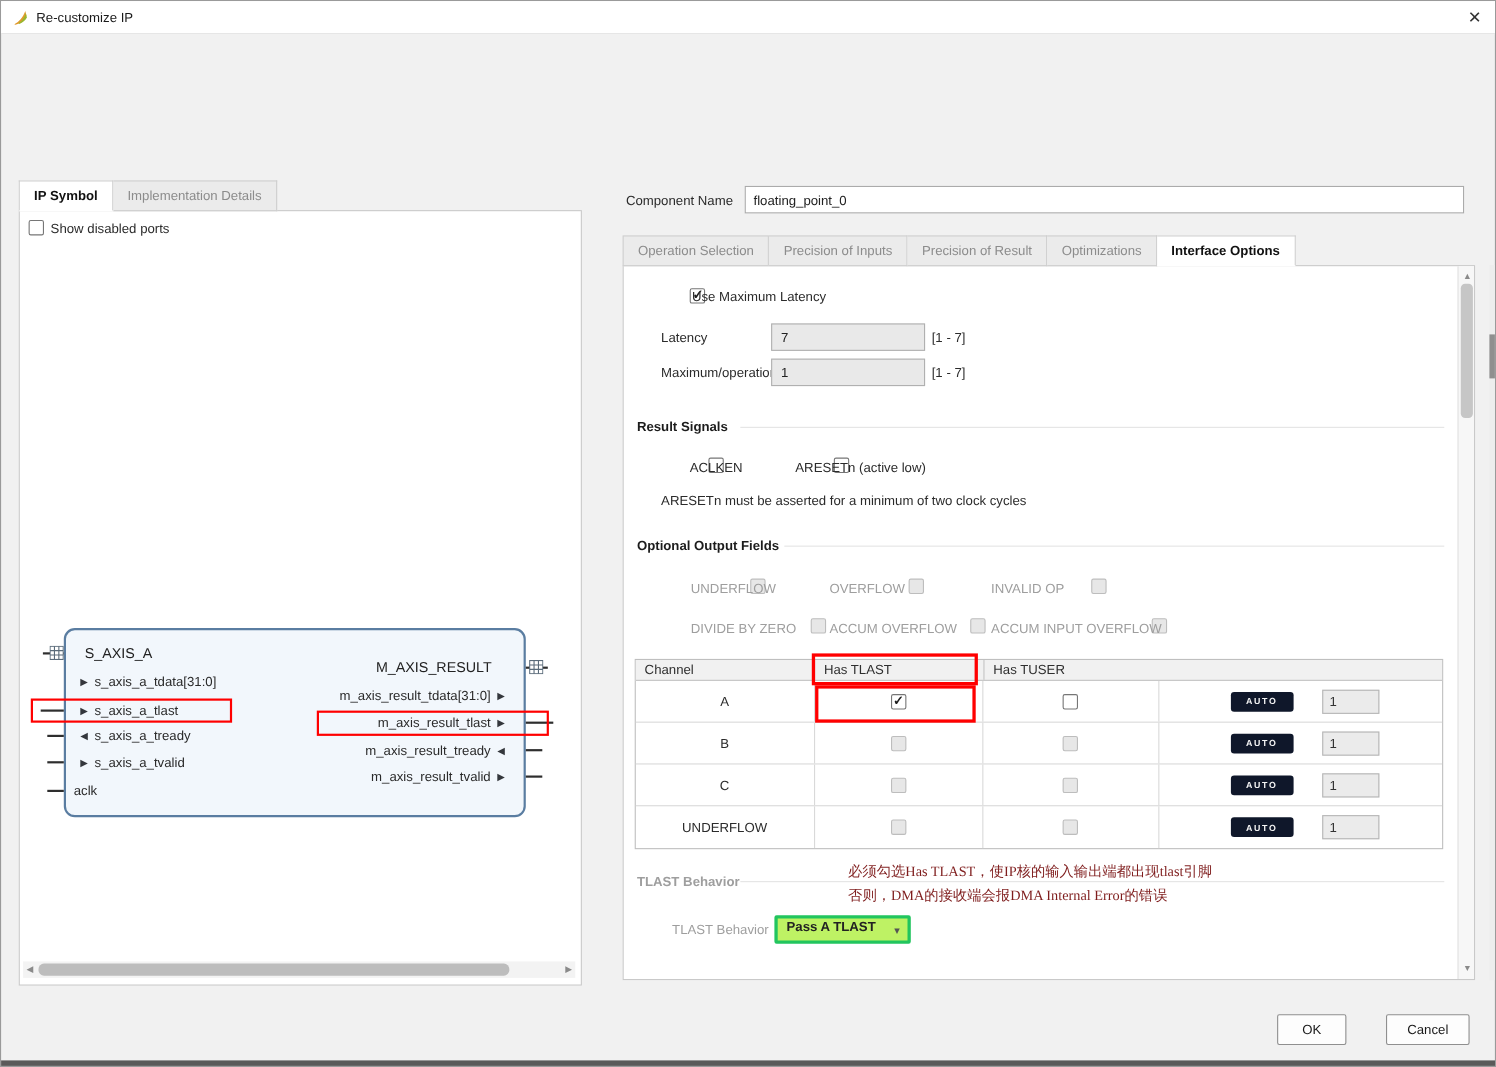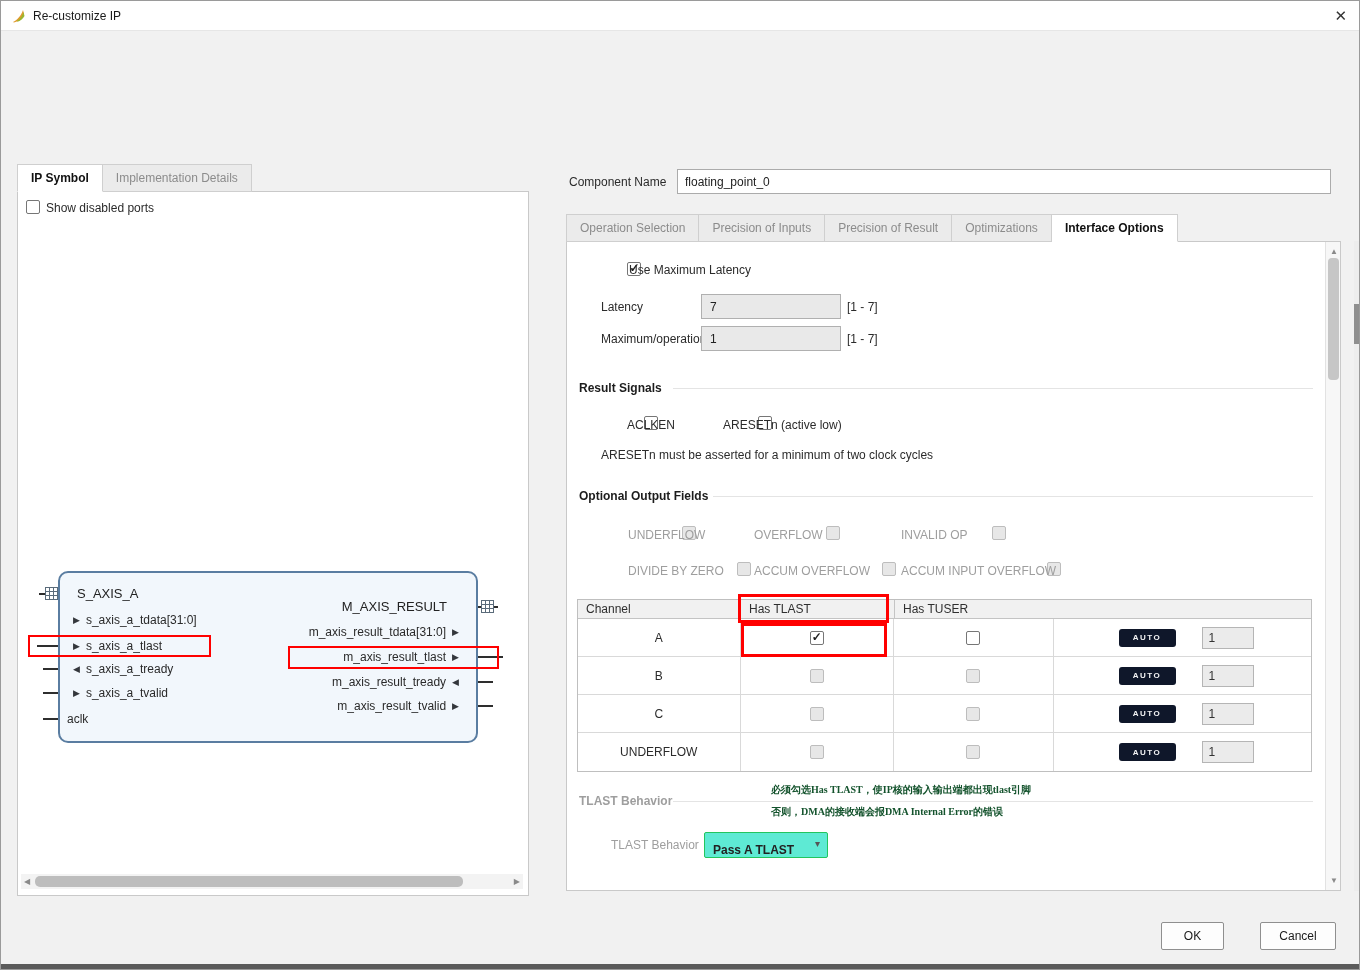--- a/index.html
+++ b/index.html
@@ -38,22 +38,22 @@
   .t-head{display:flex;height:19px;background:#f1f1f1;border-bottom:1px solid #c4c4c4}
   .t-hcell{display:flex;align-items:center;padding-left:8px;color:#2f2f2f;border-right:1px solid #c4c4c4}
   .t-hcell:last-child{border-right:none}
   .t-row{display:flex;height:38px;border-bottom:1px solid #d9d9d9}
   .t-row:last-child{border-bottom:none}
   .t-cell{display:flex;align-items:center;border-right:1px solid #d9d9d9;color:#2b2b2b}
   .t-cell:last-child{border-right:none}
   .t-cell.center{justify-content:center}
   .auto-chip{width:57px;height:18px;background:#0f172a;border-radius:3px;color:#f4f4f4;font-size:8px;font-weight:bold;letter-spacing:1.5px;display:flex;align-items:center;justify-content:center;flex:none}
   .wfield{width:52px;height:22px;background:#ebebeb;border:1px solid #b5b5b5;font-size:12px;color:#333;display:flex;align-items:center;padding-left:6px;flex:none}
-  .annot{position:absolute;font-family:"Liberation Serif",serif;font-size:10px;font-weight:bold;color:#14532d;white-space:nowrap}
-  .dropdown{position:absolute;background:#5eead4;border:1px solid #22c55e;border-radius:2px;display:flex;align-items:flex-end;padding:0 8px;font-size:12px;font-weight:bold;color:#222;cursor:pointer}
+  .annot{position:absolute;font-family:"Liberation Serif",serif;font-size:13px;font-weight:normal;color:#7f1d1d;white-space:nowrap}
+  .dropdown{position:absolute;background:#bef264;border:3px solid #22c55e;border-radius:2px;display:flex;align-items:flex-start;padding:0 8px;font-size:12px;font-weight:bold;color:#222;cursor:pointer}
   .dd-chevron{position:absolute;right:7px;top:5px;font-size:10px;font-weight:normal;color:#555}
   .btn{position:absolute;width:63px;height:28px;background:#fdfdfd;border:1px solid #8f8f8f;border-radius:2px;font-size:12px;color:#1a1a1a;display:flex;align-items:center;justify-content:center;cursor:pointer}
   .hscroll{position:absolute;left:20px;top:873px;width:502px;height:15px;background:#f3f3f3}
   .hscroll .thumb{position:absolute;left:14px;top:2px;width:428px;height:11px;background:#bdbdbd;border-radius:5px}
   .sarrow{position:absolute;font-size:8px;color:#8a8a8a;line-height:15px}
   .vscroll{position:absolute;left:1324px;top:241px;width:15px;height:648px;background:#f7f7f7;border-left:1px solid #e2e2e2}
   .vscroll .thumb{position:absolute;left:2px;top:16px;width:11px;height:122px;background:#c6c6c6;border-radius:4px}
   .edge-scroll{position:absolute;left:1353px;top:240px;width:5px;height:650px;background:#ededed}
   .edge-scroll .thumb{position:absolute;left:0;top:63px;width:5px;height:40px;background:#8f8f8f}
   .bottom-strip{position:absolute;left:0;bottom:0;width:1360px;height:5px;background:#5a5a5a}

